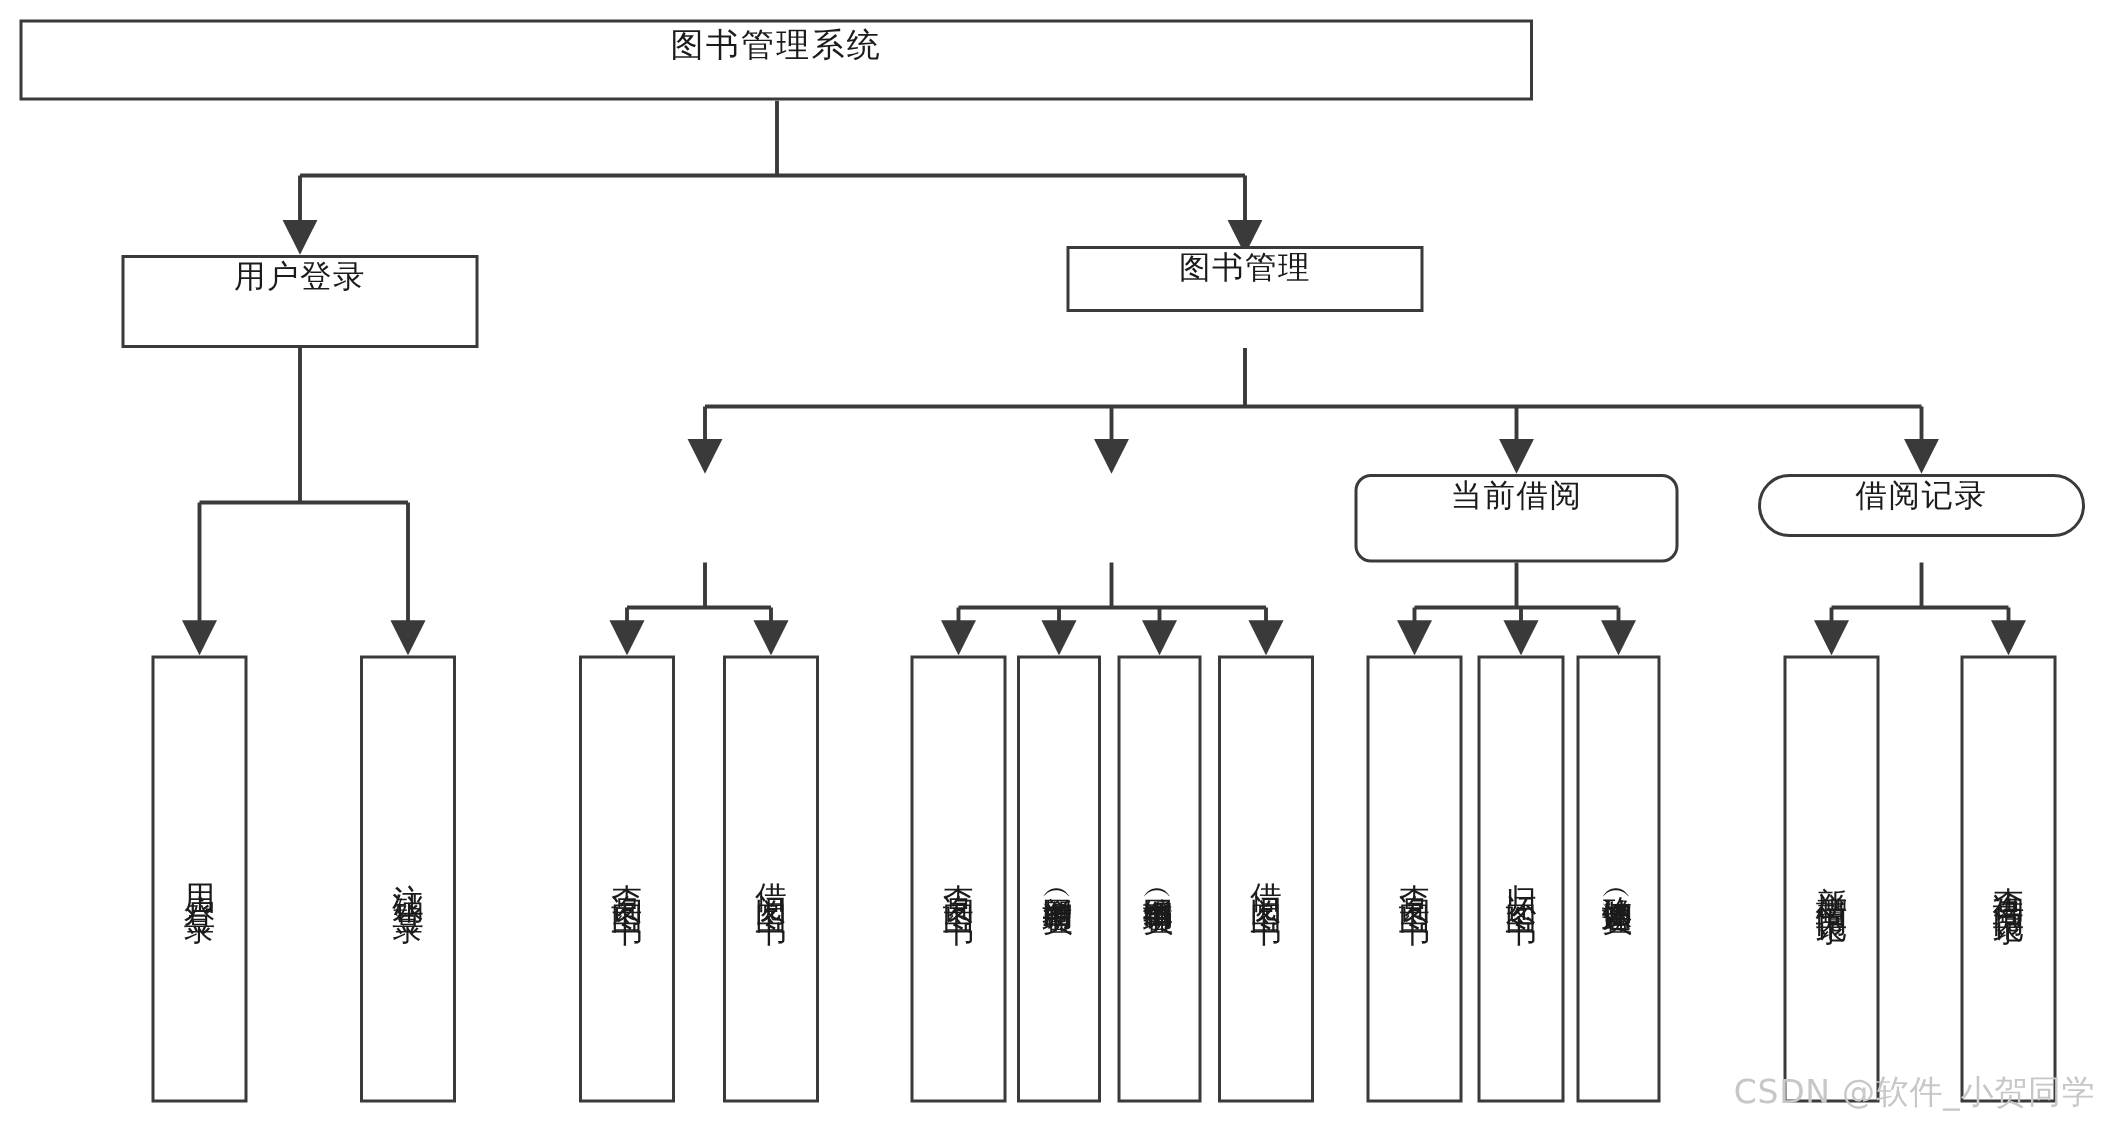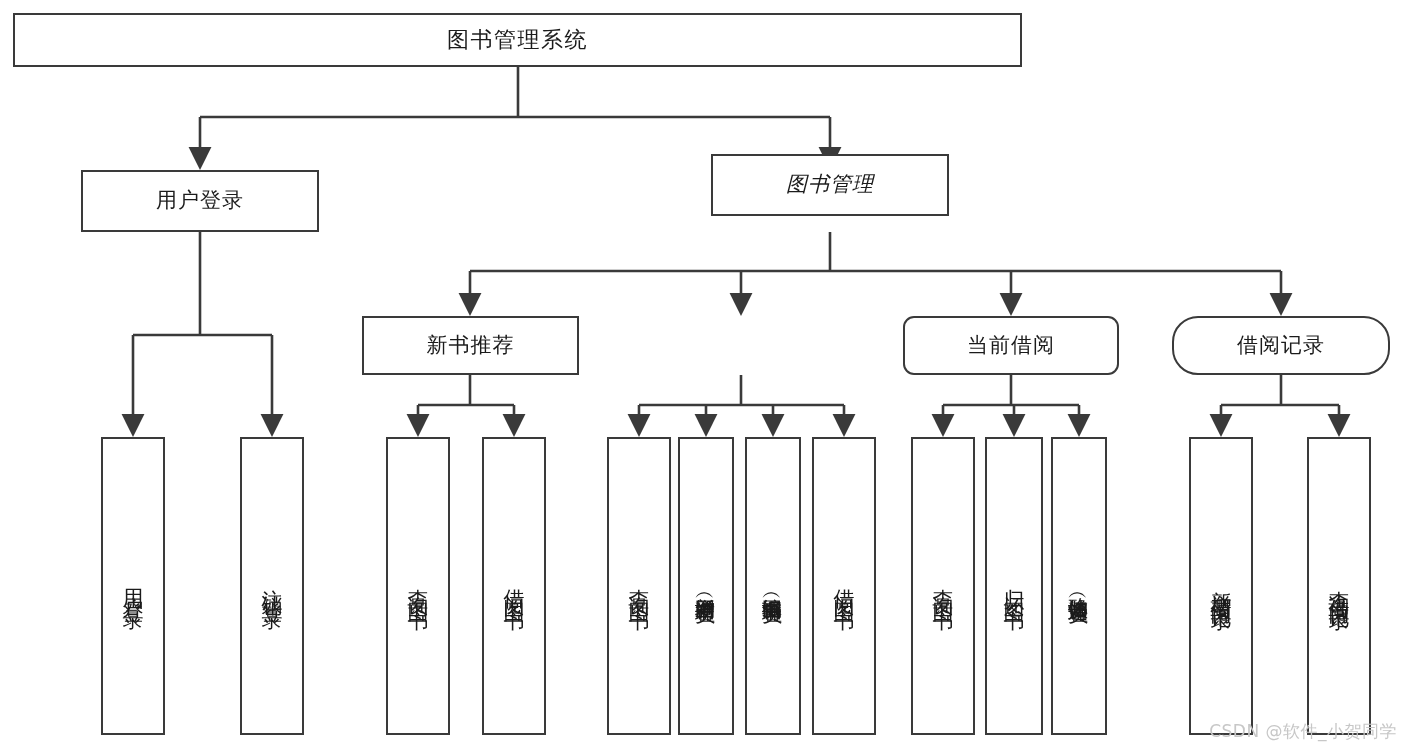--- a/index.html
+++ b/index.html
@@ -22,21 +22,21 @@
     width:1405px;
     height:747px;
     pointer-events:none;
   }
   .node{
     position:absolute;
     box-sizing:border-box;
     background:#ffffff;
     border:2.5px solid #3a3a3a;
     display:flex;
-    align-items:center;
+    align-items:flex-start;
     justify-content:center;
     text-align:center;
     color:#1b1b1b;
   }
   .node.horiz{
     font-size:21px;
     line-height:1.2;
     letter-spacing:1px;
   }
   .node.root{
@@ -57,21 +57,21 @@
   .node.leaf .vlabel{
     writing-mode:vertical-rl;
     text-orientation:upright;
     letter-spacing:7px;
     display:block;
   }
   .watermark{
     position:absolute;
     right:8px;
     bottom:4px;
-    font-size:17px;
+    font-size:22px;
     color:#c7c7c7;
     letter-spacing:0.5px;
     white-space:nowrap;
     user-select:none;
   }
 </style>
 </head>
 <body>
 
 <div id="canvas">
@@ -129,31 +129,28 @@
     </g>
   </svg>
 
   <div class="node root" id="node-root" style="left: 13px; top: 13px; width: 1009px; height: 54px;">
     <span>图书管理系统</span>
   </div>
 
   <div class="node horiz" id="node-l2-0" style="left: 81px; top: 170px; width: 238px; height: 62px;">
     <span>用户登录</span>
   </div>
-  <div class="node horiz" id="node-l2-1" style="left: 711px; top: 154px; width: 238px; height: 62px; font-style: italic;">
+  <div class="node horiz" id="node-l2-1" style="left: 711px; top: 164px; width: 238px; height: 44px;">
     <span>图书管理</span>
   </div>
 
-  <div class="node horiz" id="node-l3-0" style="left: 362px; top: 316px; width: 217px; height: 59px;">
-    <span>新书推荐</span>
-  </div>
   <div class="node horiz" id="node-l3-2" style="left: 903px; top: 316px; width: 216px; height: 59px; border-radius: 11px;">
     <span>当前借阅</span>
   </div>
-  <div class="node horiz" id="node-l3-3" style="left: 1172px; top: 316px; width: 218px; height: 59px; border-radius: 26px;">
+  <div class="node horiz" id="node-l3-3" style="left: 1172px; top: 316px; width: 218px; height: 42px; border-radius: 26px;">
     <span>借阅记录</span>
   </div>
 
   <div class="node leaf" id="node-leaf-0" style="left: 101px; top: 437px; width: 64px; height: 298px;">
     <span class="vlabel">用户登录</span>
   </div>
   <div class="node leaf" id="node-leaf-1" style="left: 240px; top: 437px; width: 64px; height: 298px;">
     <span class="vlabel">注销登录</span>
   </div>
   <div class="node leaf" id="node-leaf-2" style="left: 386px; top: 437px; width: 64px; height: 298px;">

